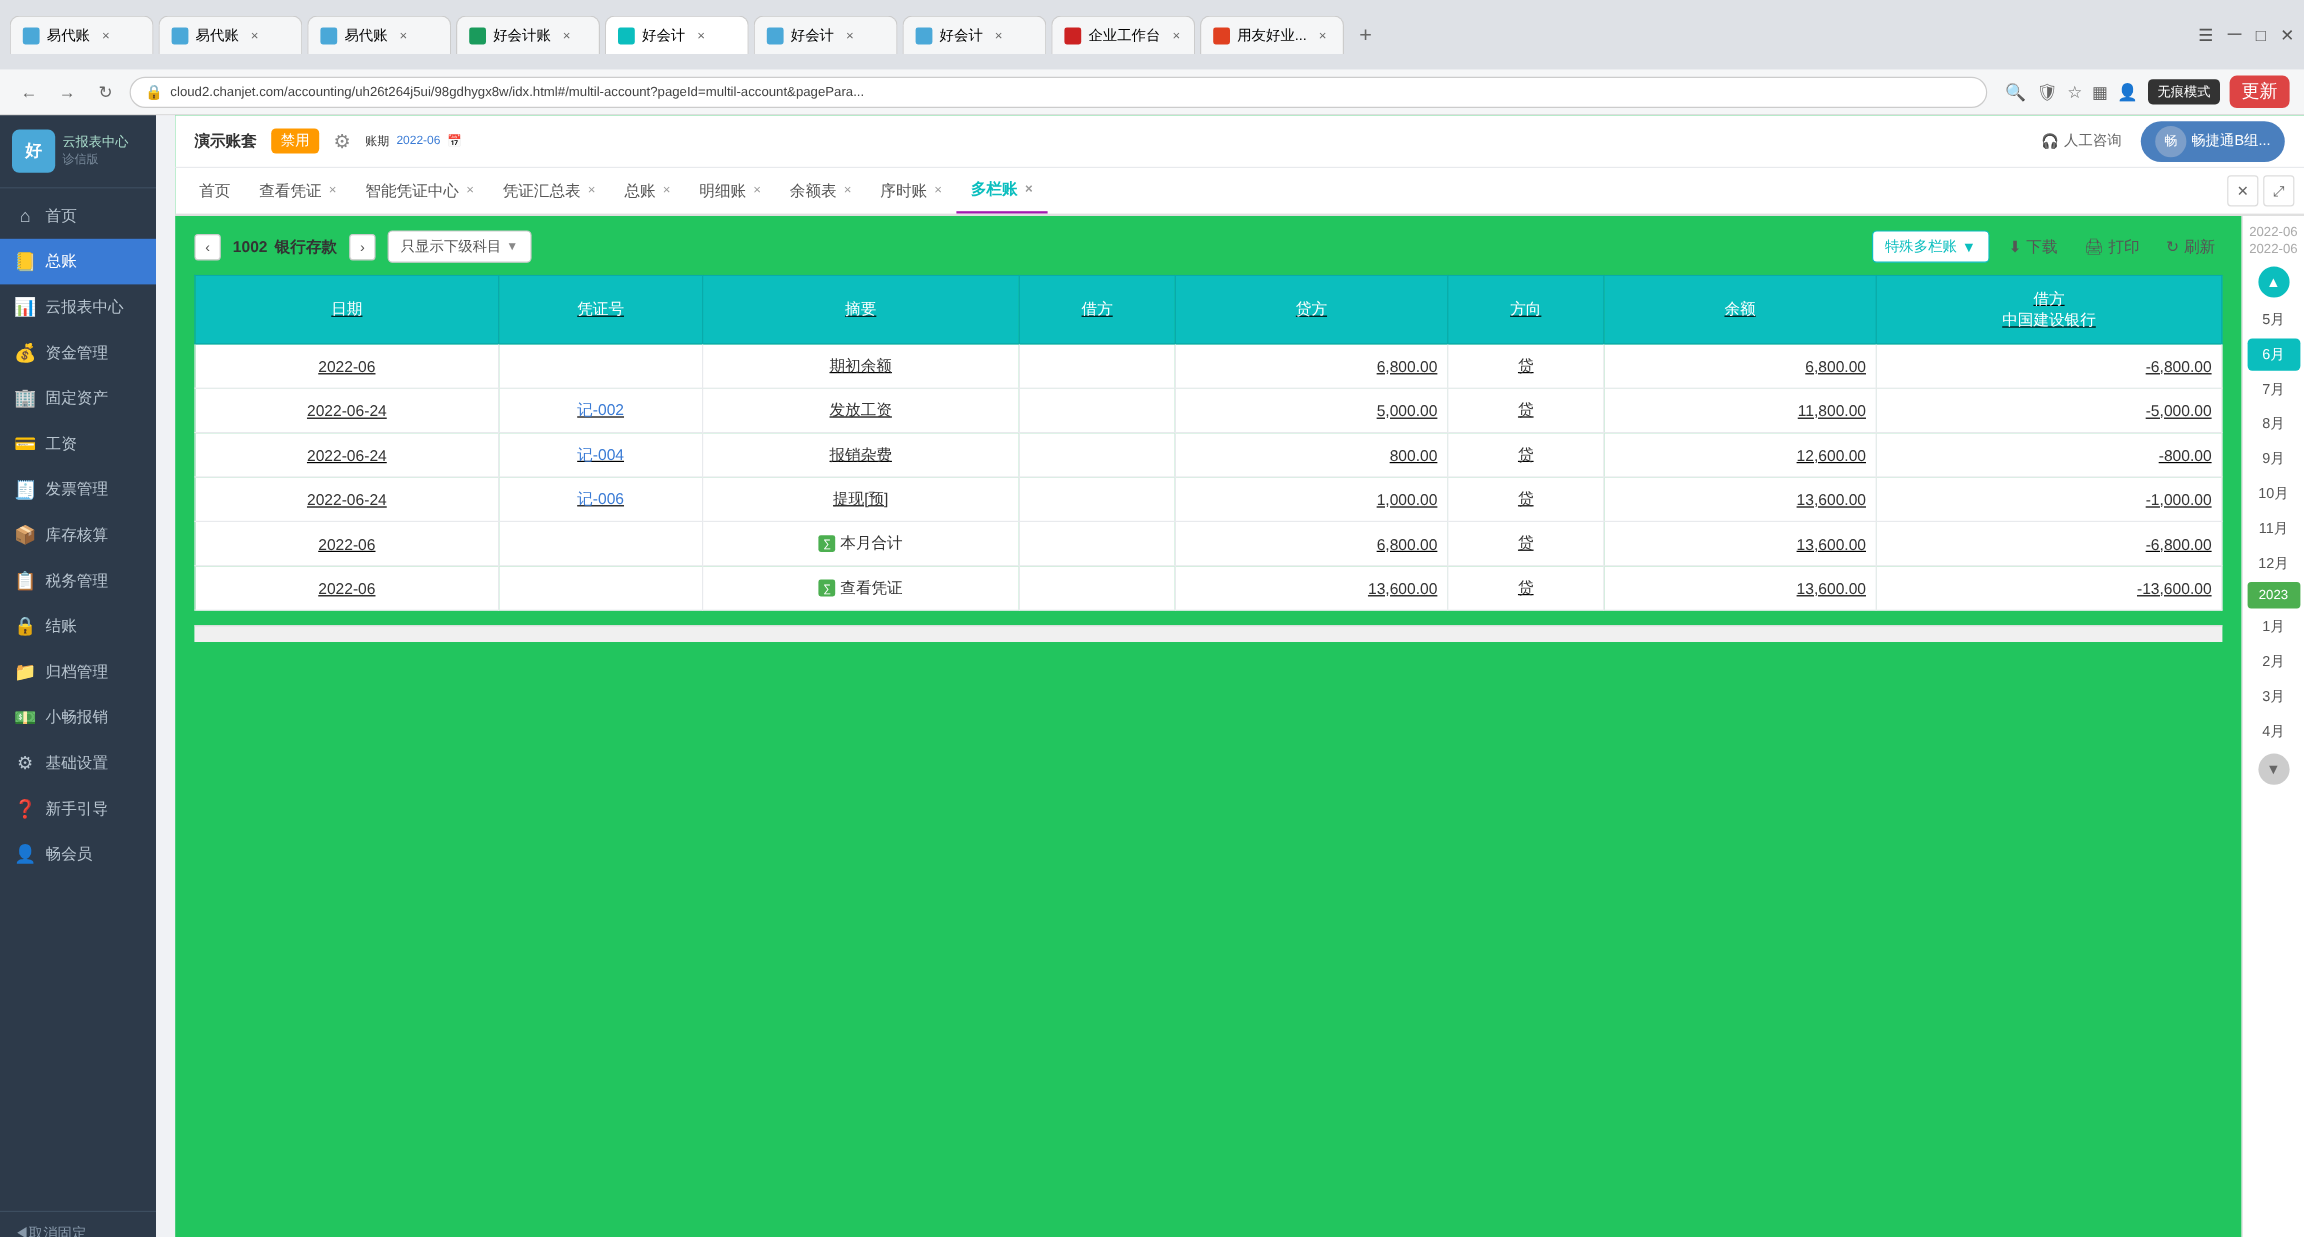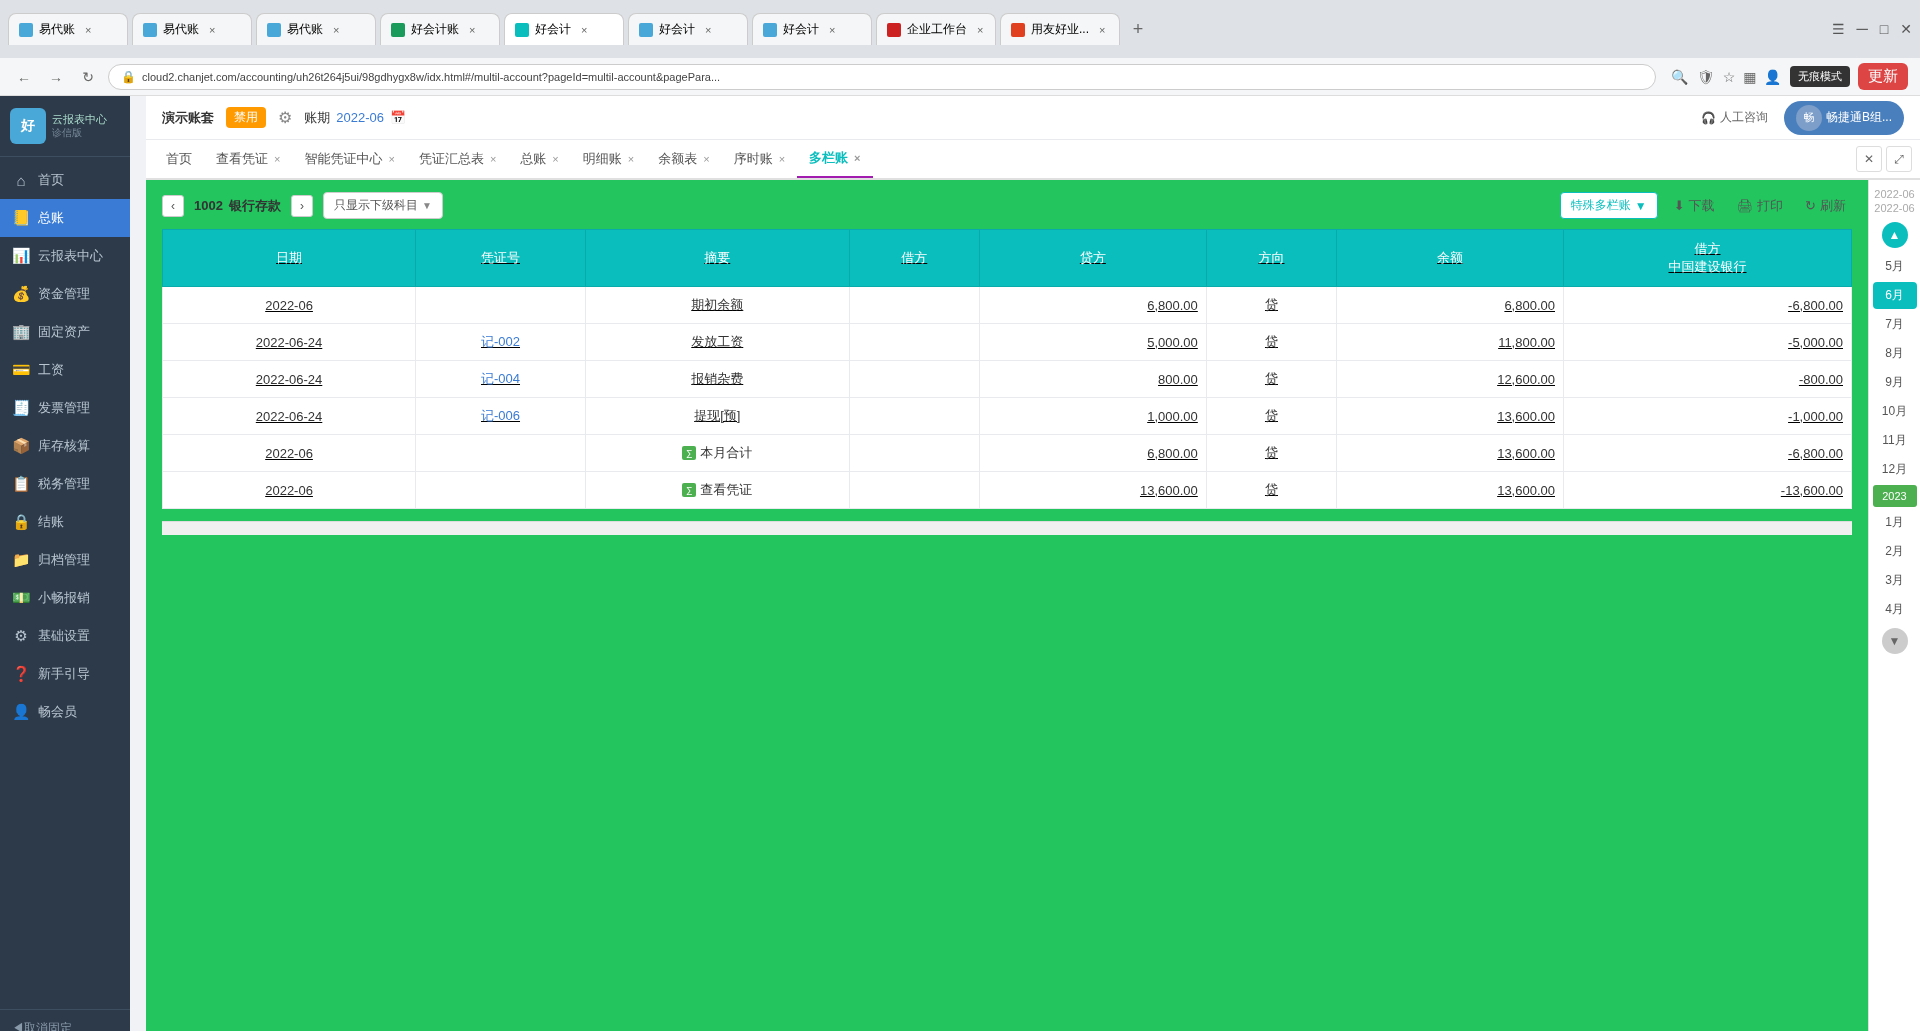--- a/index.html
+++ b/index.html
@@ -37,21 +37,21 @@
     .nav-item.active { background: #3a7bd5; color: #fff; }
     .nav-item-icon { font-size: 15px; width: 18px; text-align: center; }
     .sidebar-bottom { padding: 10px 12px; border-top: 1px solid #3d4e60; color: #89a; font-size: 12px; cursor: pointer; }
 
     
     .main-content { flex: 1; display: flex; flex-direction: column; background: #22c55e; overflow: hidden; margin-left: 16px; }
 
     
     .top-bar { background: #fff; height: 44px; display: flex; align-items: center; padding: 0 16px; border-bottom: 1px solid #e8eaed; gap: 12px; }
     .demo-badge { background: #ff9a00; color: #fff; border-radius: 4px; padding: 2px 8px; font-size: 12px; cursor: pointer; }
-    .account-period { display: flex; align-items: center; gap: 6px; font-size: 13px; color: #333; }
+    .account-period { display: flex; align-items: center; gap: 6px; font-size: 10px; color: #333; }
     .top-right { margin-left: auto; display: flex; align-items: center; gap: 16px; }
     .customer-service { display: flex; align-items: center; gap: 4px; color: #666; font-size: 12px; cursor: pointer; }
     .user-badge { background: #4a7fbe; color: #fff; border-radius: 20px; padding: 4px 12px; font-size: 12px; display: flex; align-items: center; gap: 4px; cursor: pointer; }
     .avatar { width: 26px; height: 26px; border-radius: 50%; background: #7c9ec9; display: flex; align-items: center; justify-content: center; font-size: 11px; color: #fff; }
 
     
     .tabs-row { background: #fff; display: flex; align-items: center; border-bottom: 2px solid #e0e0e0; padding: 0 8px; height: 40px; overflow: hidden; }
     .page-tab { display: flex; align-items: center; gap: 4px; padding: 0 12px; height: 40px; font-size: 13px; color: #555; cursor: pointer; border-bottom: 2px solid transparent; margin-bottom: -2px; white-space: nowrap; }
     .page-tab.active { color: #0bbebe; border-bottom: 4px solid #a21caf; font-weight: bold; }
     .page-tab .close-x { font-size: 11px; color: #999; margin-left: 2px; }

